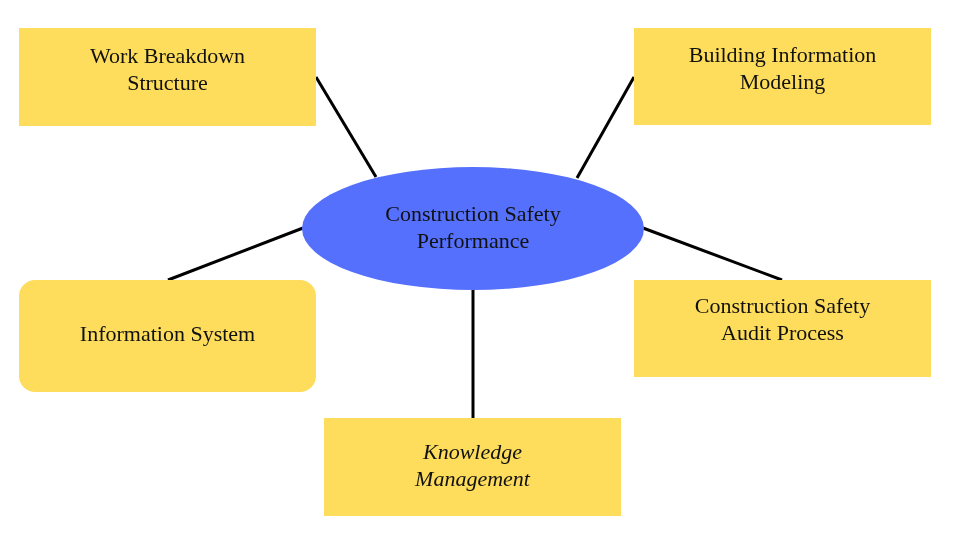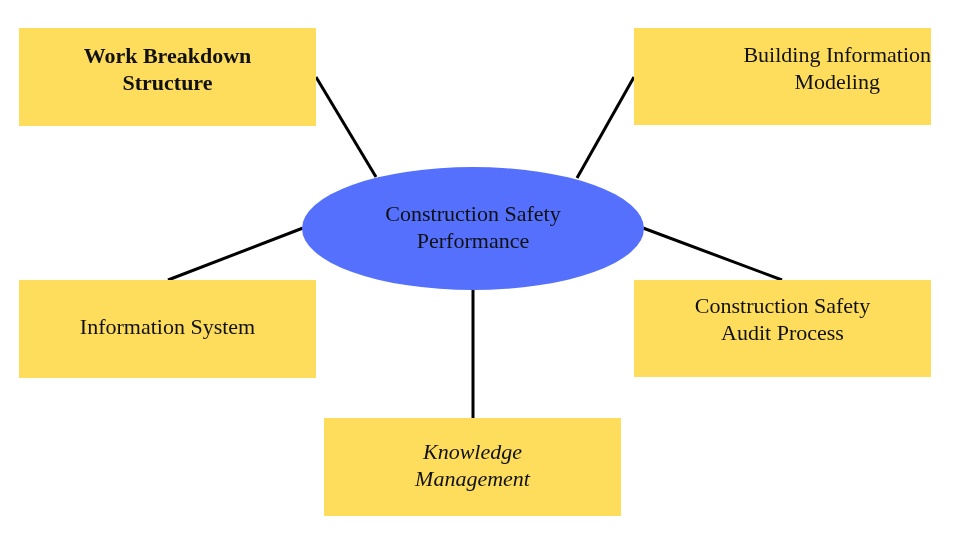--- a/index.html
+++ b/index.html
@@ -19,30 +19,30 @@
 
 <svg class="connectors" viewBox="0 0 955 539">
   <line x1="316" y1="77" x2="376" y2="177" stroke="#000" stroke-width="3"></line>
   <line x1="634" y1="77" x2="577" y2="178" stroke="#000" stroke-width="3"></line>
   <line x1="168" y1="280" x2="303" y2="228" stroke="#000" stroke-width="3"></line>
   <line x1="782" y1="280" x2="643" y2="228" stroke="#000" stroke-width="3"></line>
   <line x1="473" y1="289" x2="473" y2="418" stroke="#000" stroke-width="3"></line>
 </svg>
 
 <div class="box" style="left:19px;top:28px;width:297px;height:98px;">
-  <span class="lbl" style="margin-top:-17px;font-weight:bold;">Work Breakdown
+  <span class="lbl" style="margin-top:-17px;">Work Breakdown
 Structure</span>
 </div>
 
-<div class="box" style="left:634px;top:28px;width:297px;height:97px;justify-content:flex-end;">
+<div class="box" style="left:634px;top:28px;width:297px;height:97px;">
   <span class="lbl" style="margin-top:-17px;">Building Information
 Modeling</span>
 </div>
 
-<div class="box" style="left:19px;top:280px;width:297px;height:98px;">
+<div class="box" style="left:19px;top:280px;width:297px;height:112px;border-radius:16px;">
   <span class="lbl" style="margin-top:-6px;">Information System</span>
 </div>
 
 <div class="box" style="left:634px;top:280px;width:297px;height:97px;">
   <span class="lbl" style="margin-top:-20px;">Construction Safety
 Audit Process</span>
 </div>
 
 <div class="box" style="left:324px;top:418px;width:297px;height:98px;">
   <span class="lbl" style="margin-top:-4px;font-style:italic;">Knowledge

